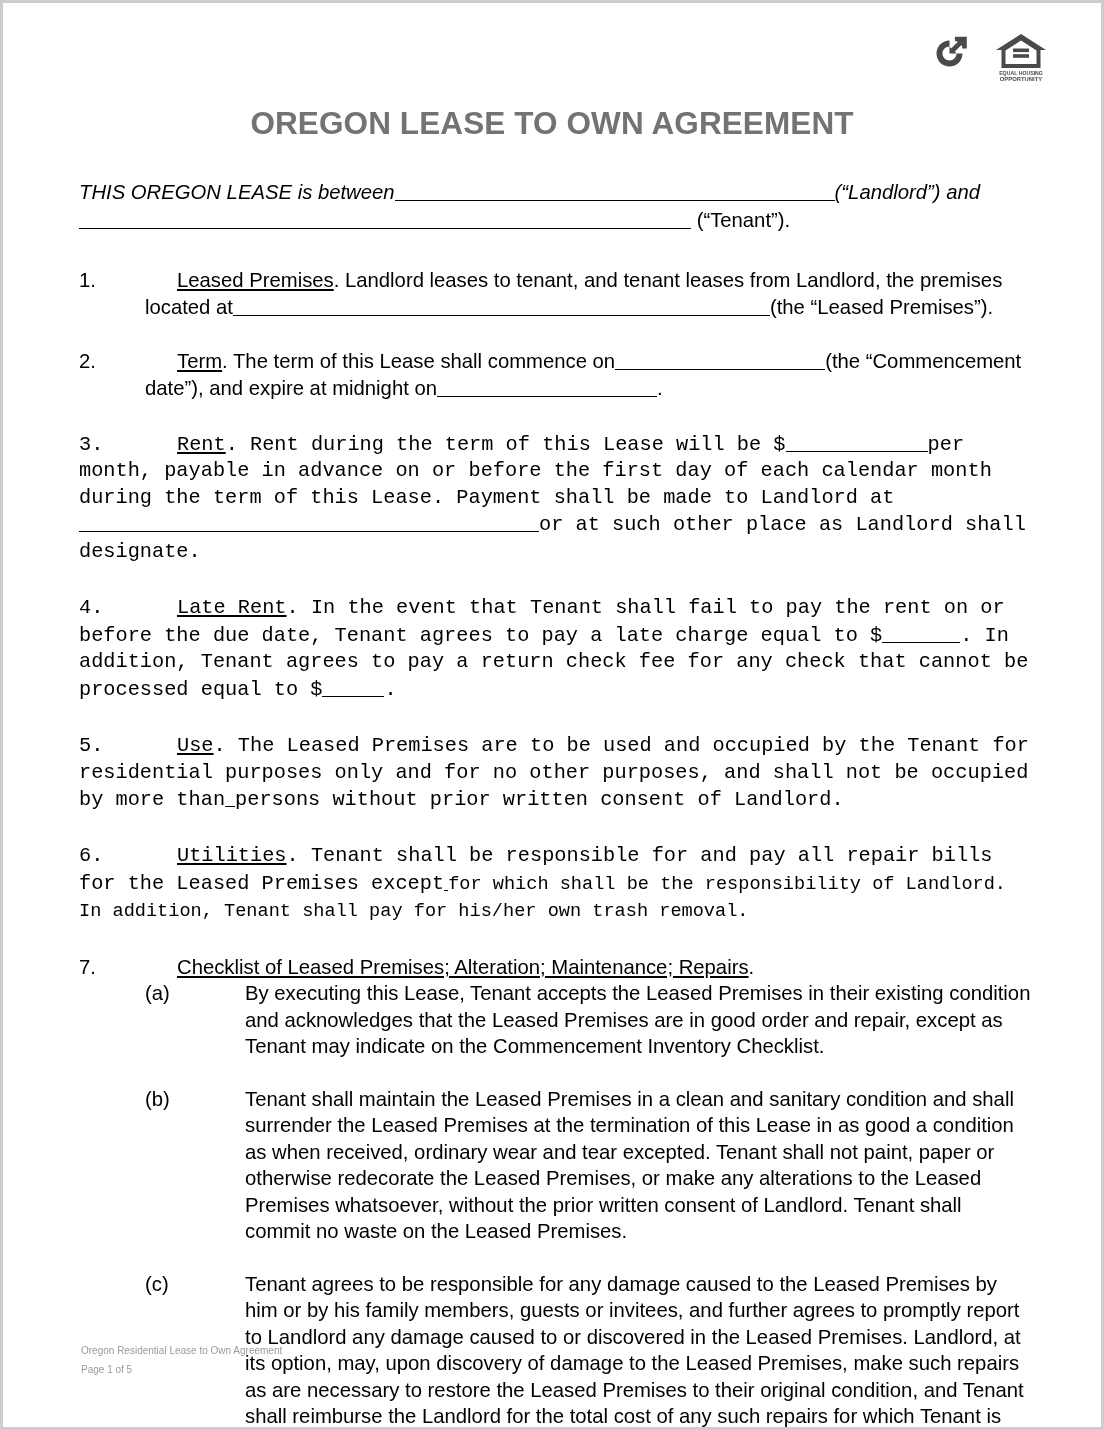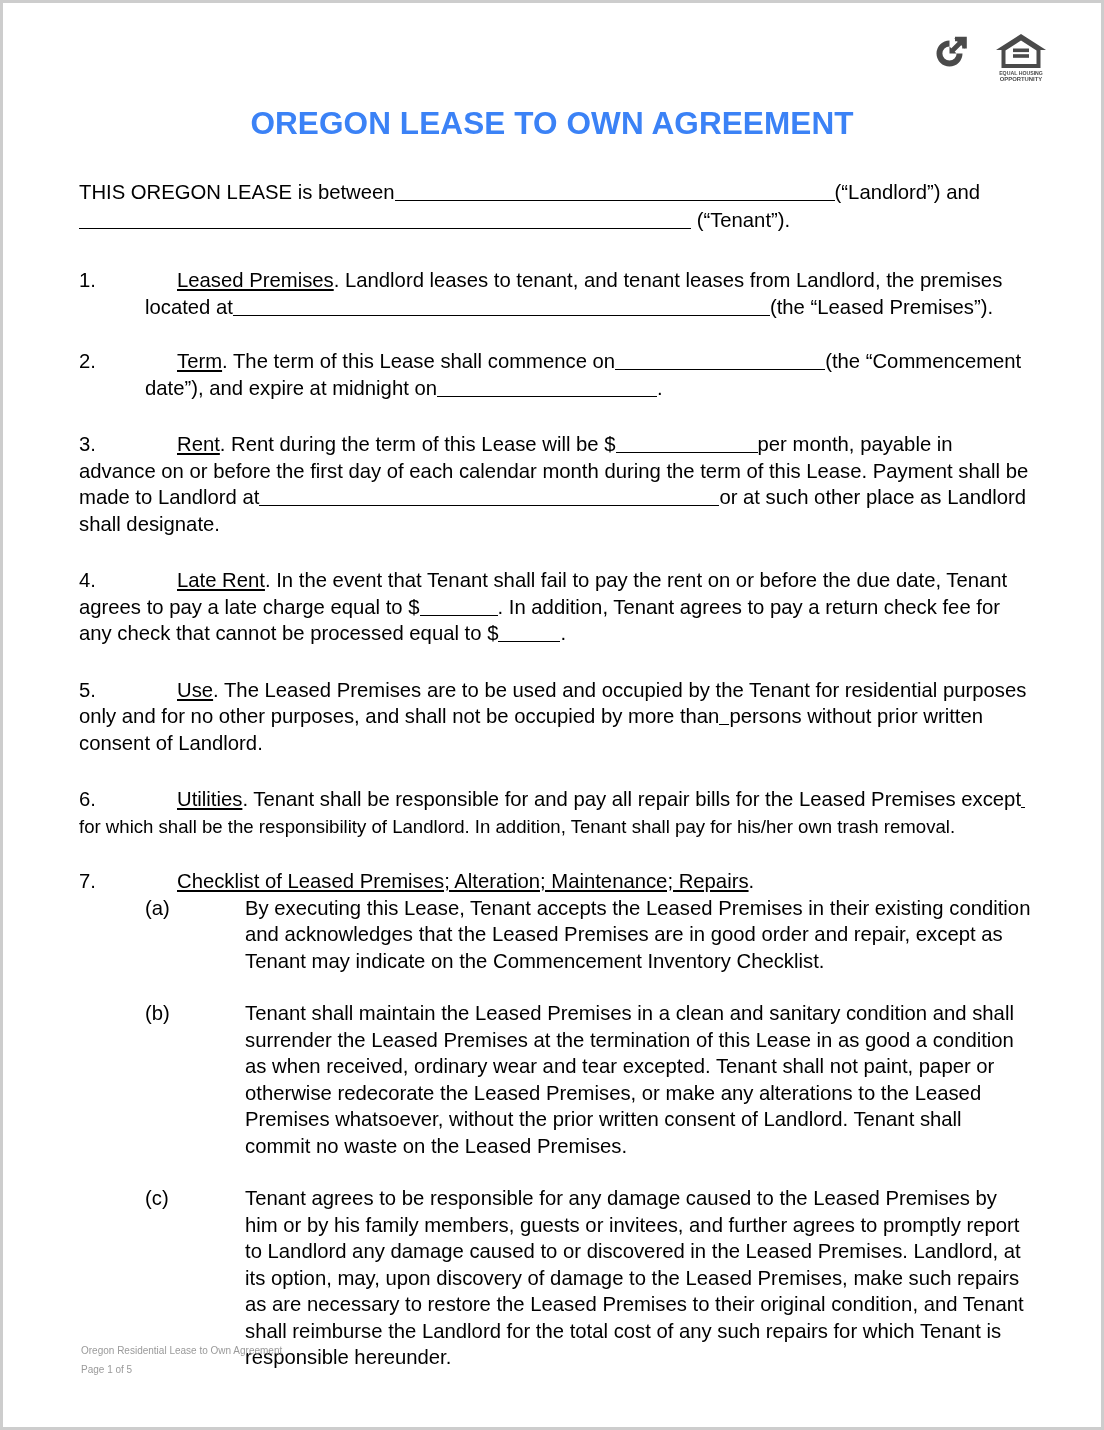--- a/index.html
+++ b/index.html
@@ -45,21 +45,21 @@
   
   .doc-title {
     position: absolute;
     top: 102px;
     left: 0;
     width: 1098px;
     text-align: center;
     font-size: 31.5px;
     font-weight: bold;
     letter-spacing: 0.1px;
-    color: #3b82f6;
+    color: #737373;
   }
 
   
   .body {
     position: absolute;
     top: 176px;
     left: 76px;
     width: 952px;
     color: #000;
     font-size: 20.3px;
@@ -83,34 +83,34 @@
   .b-commence  { width: 210px; }
   .b-expire    { width: 220px; }
   .b-rent      { width: 142px; }
   .b-payplace  { width: 460px; }
   .b-latefee   { width: 78px; }
   .b-returnfee { width: 62px; }
   .b-persons   { width: 10px; }
   .b-utilities { width: 4px; }
 
   
-  .intro { margin: 0; }
+  .intro { margin: 0; font-style: italic; }
   .intro-l2 { margin-top: 1px; }
 
   
   .clause { display: flex; }
   .clause-num {
     width: 66px;
     flex: 0 0 66px;
     text-align: left;
   }
   .clause-body { flex: 1 1 auto; }
 
   
-  .clause-flow { text-indent: 0; }
+  .clause-flow { text-indent: 0; font-family: Liberation Mono, monospace; }
   .clause-flow .numtab { display: inline-block; width: 66px; }
   .sp-26 { height: 26px; }
   .sp-28 { height: 28px; }
   .sp-30 { height: 30px; }
   .sp-34 { height: 34px; }
 
   
   .small-run { font-size: 18.6px; }
 
   

